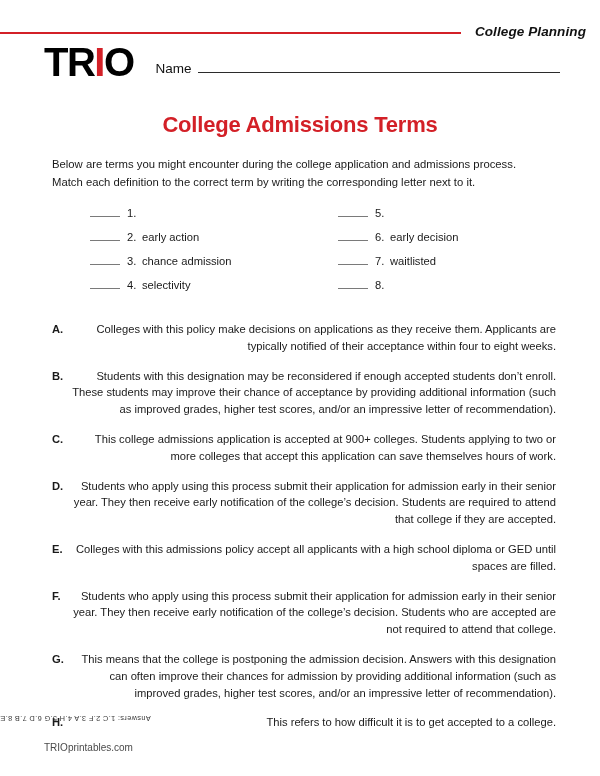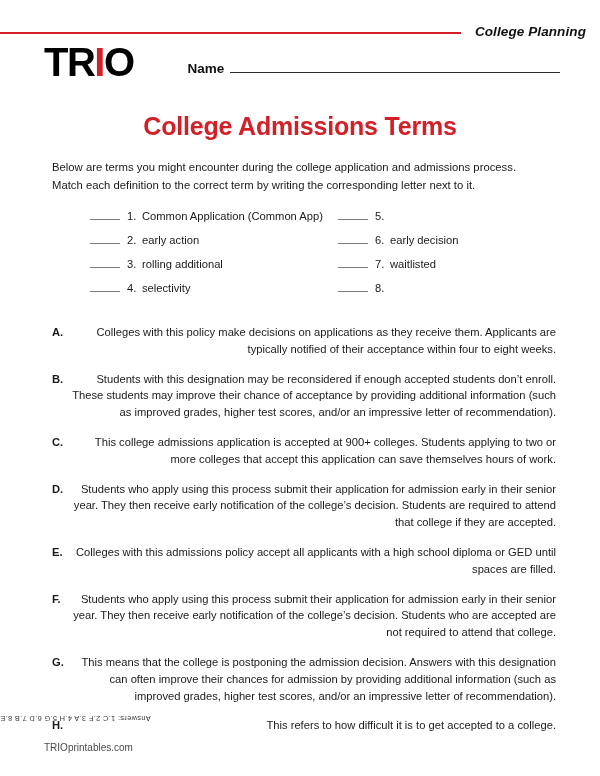--- a/index.html
+++ b/index.html
@@ -53,21 +53,20 @@
     transform: translateY(-1px);
   }
 
   .brandrow {
     position: absolute;
     top: 44px;
     left: 44px;
     right: 40px;
     display: flex;
     align-items: flex-end;
-    gap: 32px;
   }
   .logo {
     flex: 0 0 auto;
     font-size: 40px;
     font-weight: bold;
     letter-spacing: -1.5px;
     line-height: 0.9;
     color: #000000;
     font-family: "Liberation Sans", sans-serif;
     user-select: none;
@@ -78,36 +77,36 @@
   .name-wrap {
     flex: 1 1 auto;
     display: flex;
     align-items: baseline;
     padding-left: 22px;
     padding-bottom: 4px;
   }
   .name-label {
     flex: 0 0 auto;
     font-size: 13.5px;
-    font-weight: bold;
+    font-weight: normal;
     color: #111111;
   }
   .name-line {
     flex: 1 1 auto;
     margin-left: 6px;
     border-bottom: 1px solid #2b2b2b;
     height: 11px;
   }
 
   
   .title {
     margin: 16px 0 0 0;
     text-align: center;
     color: #d32027;
-    font-size: 25px;
+    font-size: 22px;
     font-weight: bold;
     letter-spacing: -0.2px;
   }
 
   
   .intro {
     margin: 18px 52px 9px 52px;
     font-size: 11.3px;
     line-height: 1.55;
     color: #1a1a1a;
@@ -217,31 +216,30 @@
 
   <div class="title">College Admissions Terms</div>
 
   <div class="intro">Below are terms you might encounter during the college application and admissions process. Match each definition to the correct term by writing the corresponding letter next to it.</div>
 
   <div class="terms">
     <div class="terms-col left">
       <div class="term-item">
         <span class="term-blank"></span>
         <span class="term-num">1.</span>
-        <span class="term-label">Common Application (Common App)</span>
       </div>
       <div class="term-item">
         <span class="term-blank"></span>
         <span class="term-num">2.</span>
         <span class="term-label">early action</span>
       </div>
       <div class="term-item">
         <span class="term-blank"></span>
         <span class="term-num">3.</span>
-        <span class="term-label">rolling additional</span>
+        <span class="term-label">chance admission</span>
       </div>
       <div class="term-item">
         <span class="term-blank"></span>
         <span class="term-num">4.</span>
         <span class="term-label">selectivity</span>
       </div>
     </div>
 
     <div class="terms-col right">
       <div class="term-item">

